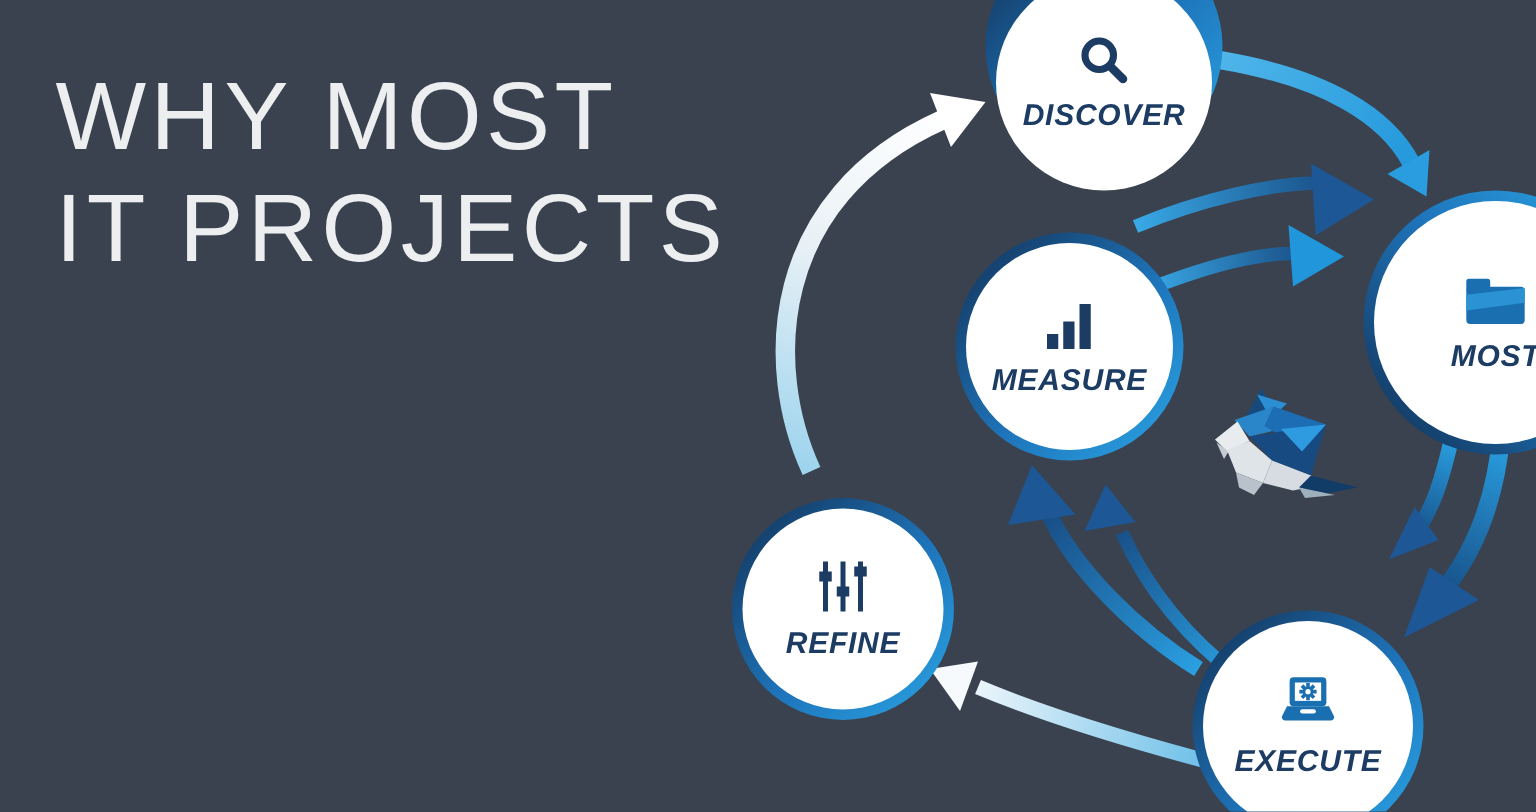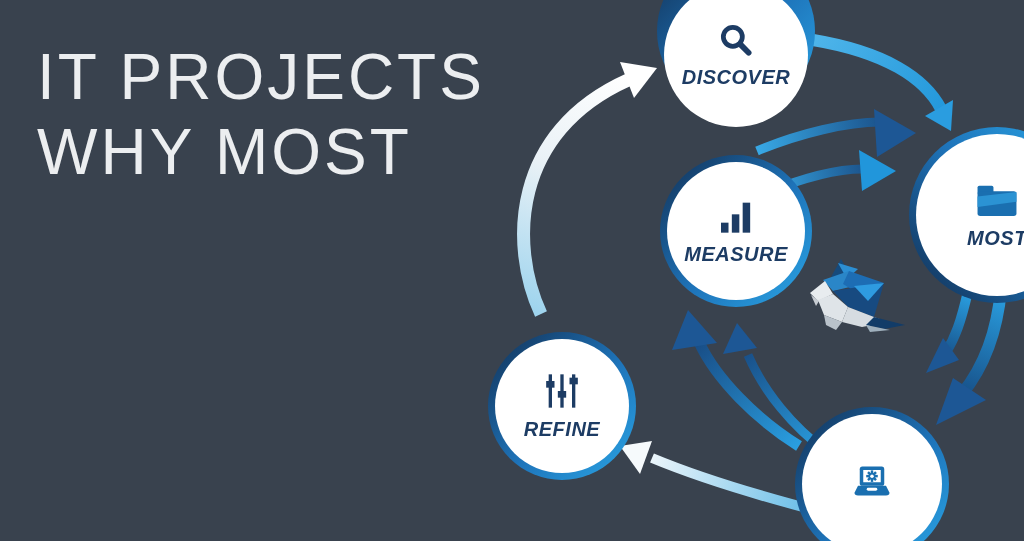--- a/index.html
+++ b/index.html
@@ -27,21 +27,21 @@
   .inner{
     width:100%;height:100%;border-radius:50%;background:#ffffff;
     display:flex;flex-direction:column;align-items:center;justify-content:center;gap:7px;
   }
   .label{
     color:#1d3c64;font-weight:bold;font-size:20px;letter-spacing:0.5px;font-style:italic;
   }
   .n-discover{left:657px;top:-48px;width:158px;height:158px;}
   .n-discover .inner{transform:translateY(24px);}
   .n-plan{left:909px;top:127px;width:176px;height:176px;}
-  .n-measure{left:660px;top:155px;width:152px;height:152px;}
+  .n-measure{left:637px;top:155px;width:152px;height:152px;}
   .n-refine{left:488px;top:332px;width:148px;height:148px;}
   .n-execute{left:795px;top:407px;width:154px;height:154px;}
   .icon{display:block;}
 </style>
 </head>
 <body>
 
 <svg class="canvas" viewBox="0 0 1024 541">
   <defs>
     <linearGradient id="gW" gradientUnits="userSpaceOnUse" x1="541" y1="314" x2="640" y2="80">
@@ -136,22 +136,22 @@
     <polygon points="854,286 884,283 868,301" fill="#2e9be0"></polygon>
     <polygon points="818,300 833,294 848,307 842,322 824,315" fill="#dfe4e8"></polygon>
     <polygon points="824,315 842,322 836,330 826,325" fill="#b9c2ca"></polygon>
     <polygon points="848,307 874,317 888,322 862,327 842,322" fill="#d6dce1"></polygon>
     <polygon points="874,317 905,325 884,329 866,325" fill="#123c68"></polygon>
     <polygon points="866,325 890,330 870,332" fill="#9fb0bd"></polygon>
   </g>
 </svg>
 
 <div class="title">
+  <div>WHY MOST</div>
   <div>IT PROJECTS</div>
-  <div>WHY MOST</div>
 </div>
 
 <div class="node n-discover">
   <div class="ring">
       <div class="inner">
     <svg class="icon" width="38" height="38" viewBox="0 0 24 24">
       <circle cx="10" cy="10" r="6" fill="none" stroke="#1d3c64" stroke-width="3"></circle>
       <line x1="14.6" y1="14.6" x2="20" y2="20" stroke="#1d3c64" stroke-width="3.6" stroke-linecap="round"></line>
     </svg>
     <div class="label">DISCOVER</div>
@@ -211,15 +211,16 @@
       <g stroke="#1a6fb0" stroke-width="1.4">
         <line x1="13" y1="4.2" x2="13" y2="10.8"></line>
         <line x1="9.7" y1="7.5" x2="16.3" y2="7.5"></line>
         <line x1="10.7" y1="5.2" x2="15.3" y2="9.8"></line>
         <line x1="15.3" y1="5.2" x2="10.7" y2="9.8"></line>
       </g>
       <circle cx="13" cy="7.5" r="1" fill="#ffffff"></circle>
       <path d="M 5 13 L 21 13 L 23 17 Q 23 18.5 21 18.5 L 5 18.5 Q 3 18.5 3 17 Z" fill="#1a6fb0"></path>
       <rect x="10" y="14.2" width="6" height="1.6" rx="0.8" fill="#ffffff"></rect>
     </svg>
+    <div class="label">EXECUTE</div>
   </div>
     </div>
 </div>
 
 </body></html>

